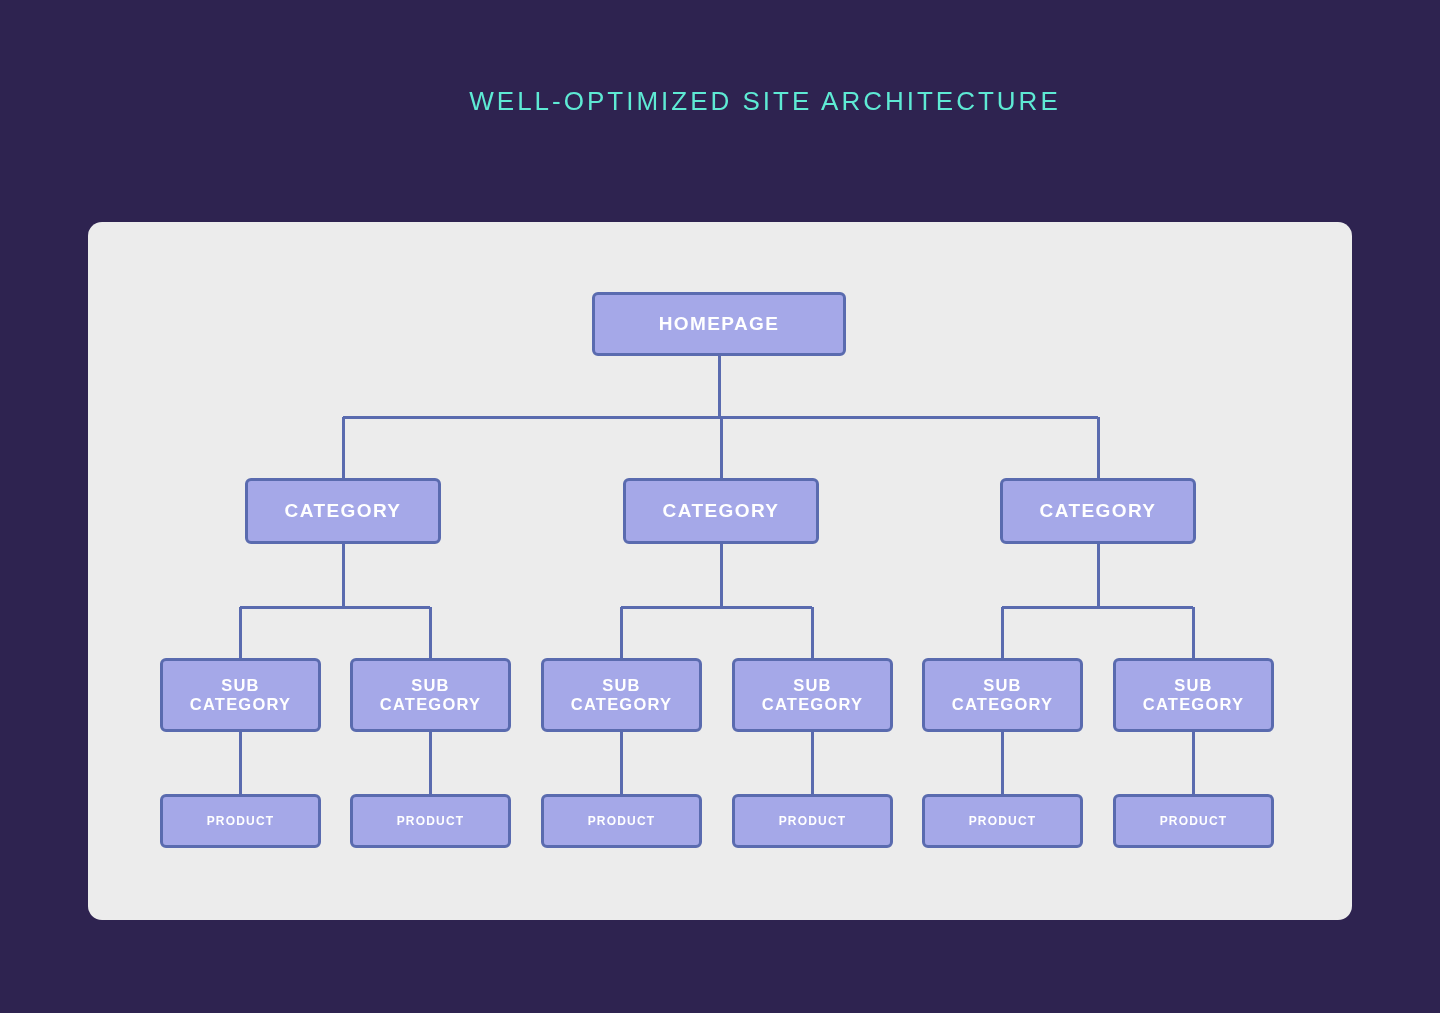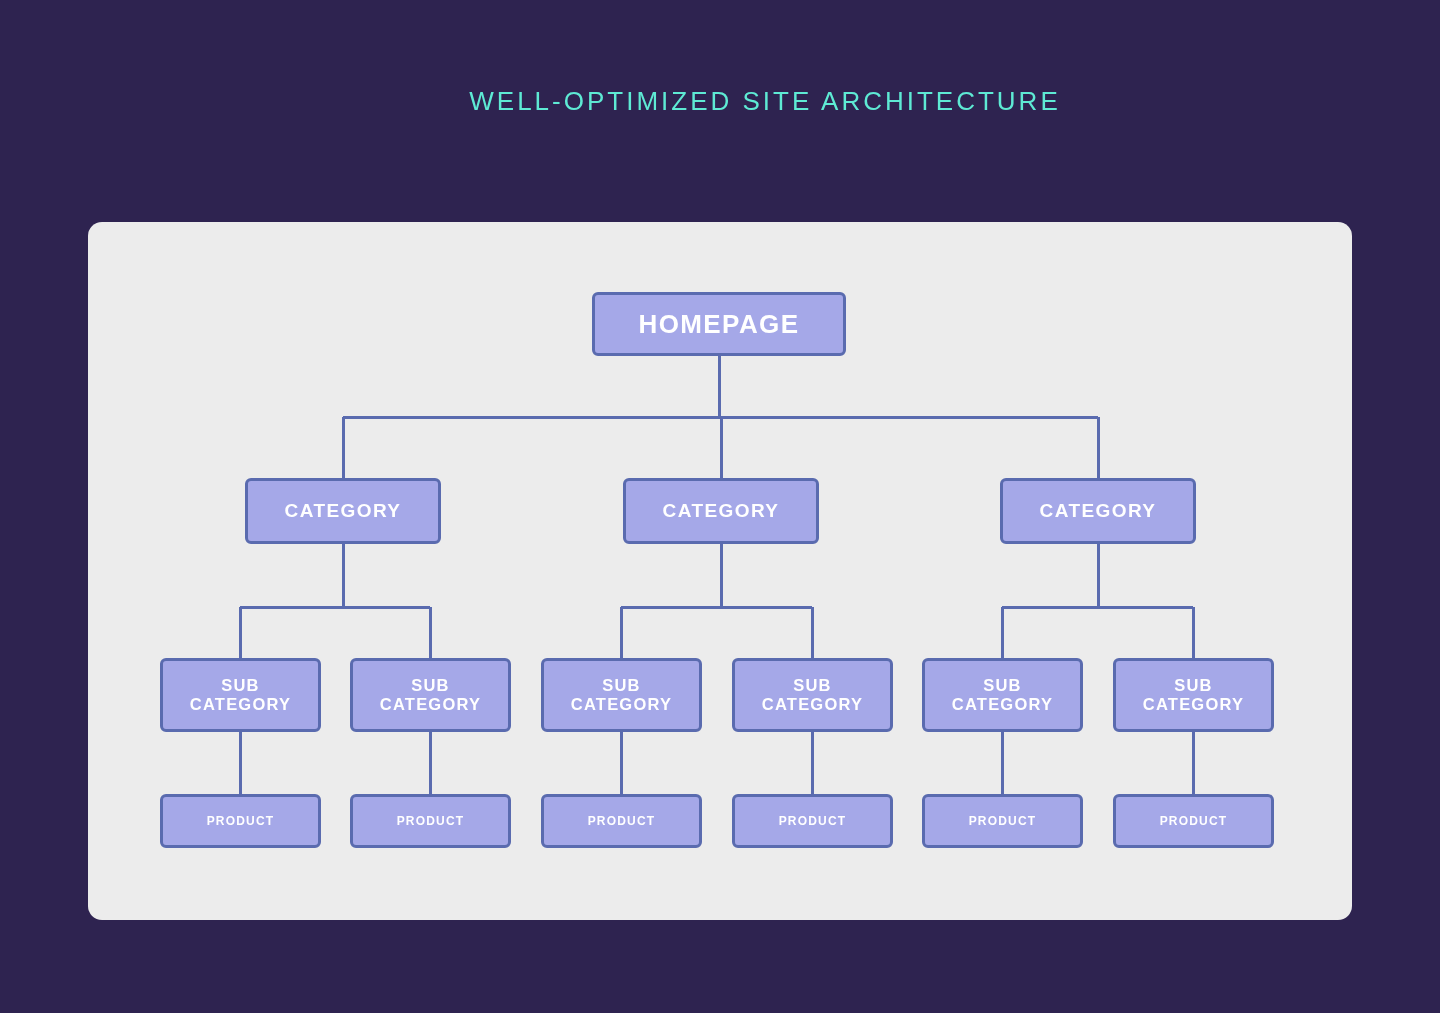--- a/index.html
+++ b/index.html
@@ -64,21 +64,21 @@
     display: flex;
     align-items: center;
     justify-content: center;
     text-align: center;
     text-transform: uppercase;
     font-weight: bold;
     letter-spacing: 1.4px;
     line-height: 1.18;
     z-index: 2;
   }
-  .node-homepage { font-size: 26px; }
+  .node-homepage { font-size: 19px; }
   .node-category { font-size: 19px; }
   .node-subcategory { font-size: 16.5px; letter-spacing: 1.2px; }
   .node-product { font-size: 12px; letter-spacing: 1.2px; }
   .node-subcategory .line2 { display: block; }
 </style>
 </head>
 <body>
 
 <div id="page-title">Well-Optimized Site Architecture</div>
 

